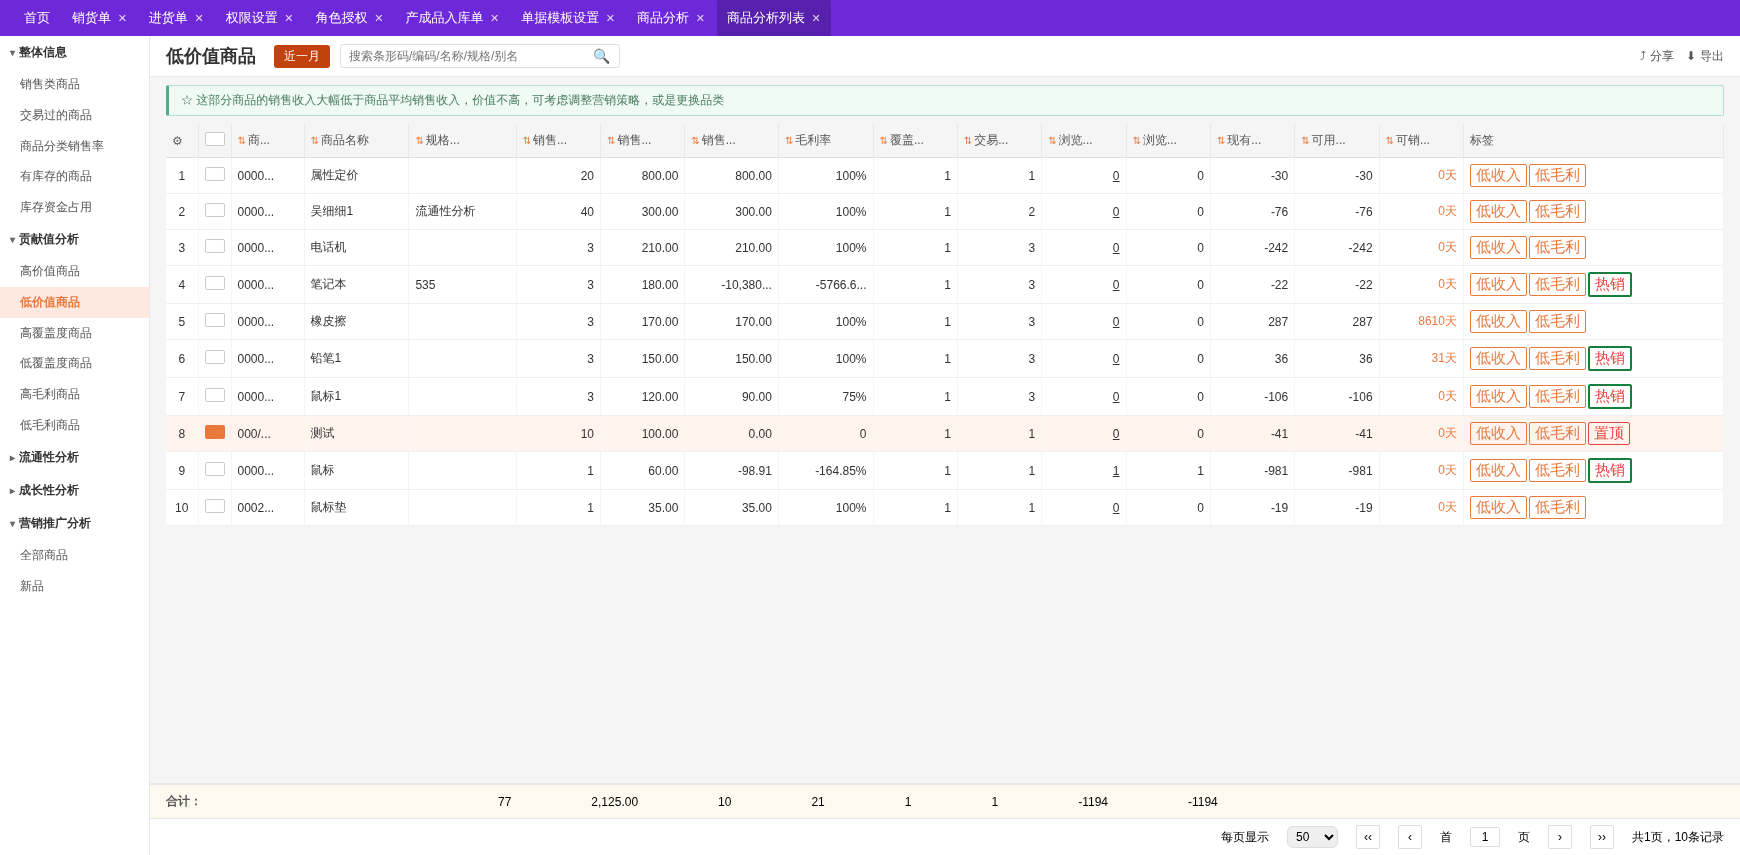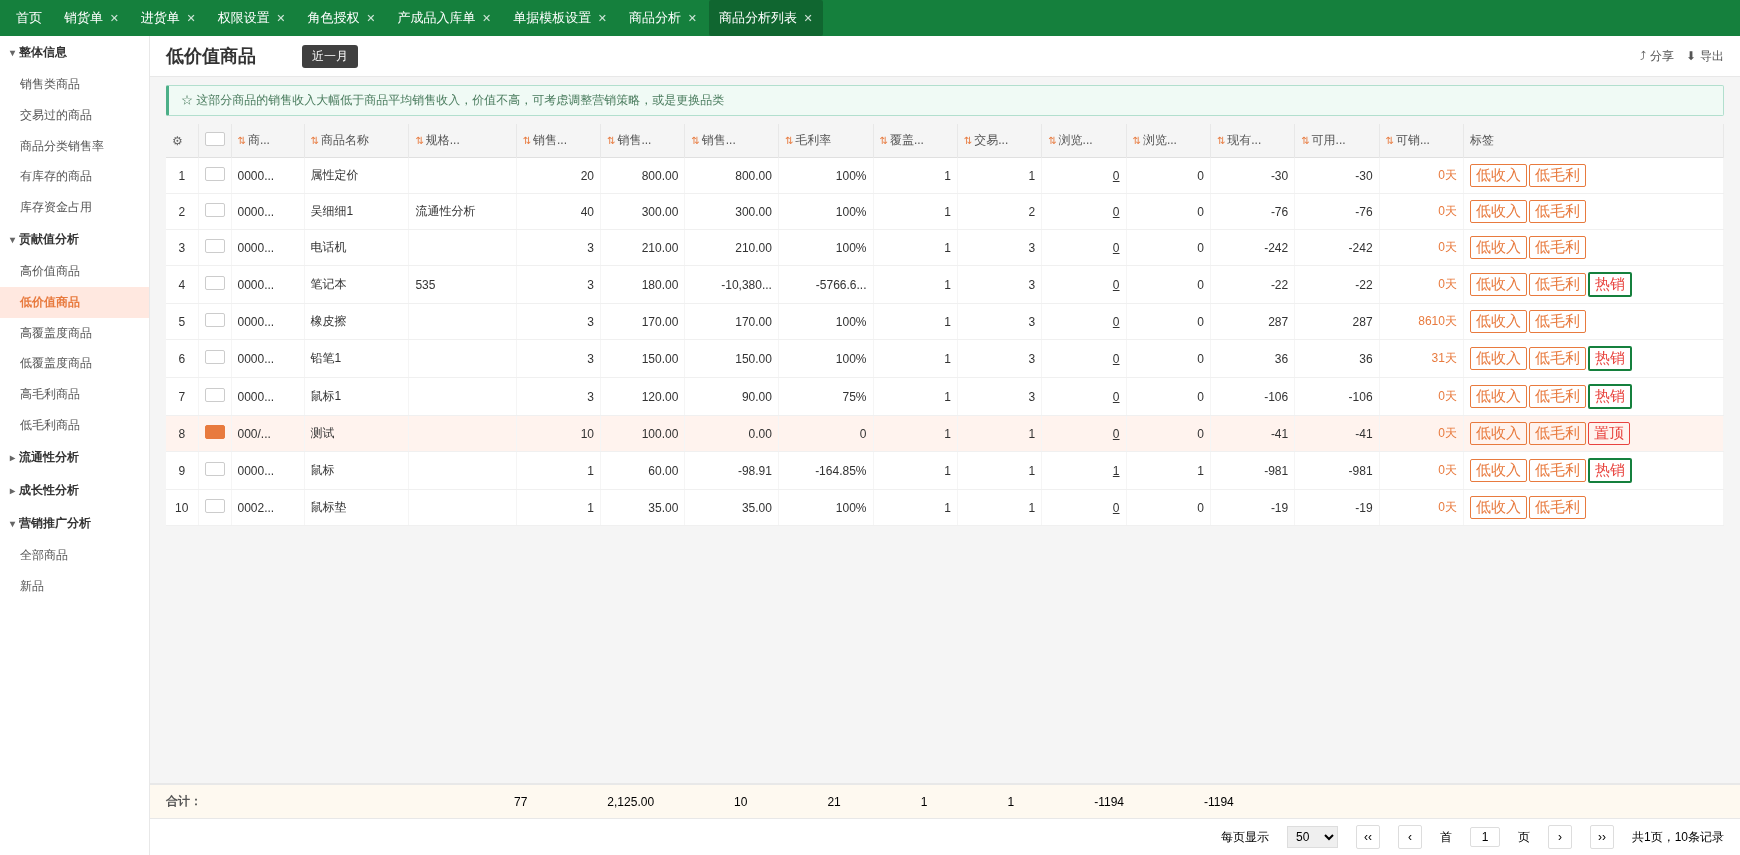--- a/index.html
+++ b/index.html
@@ -1,23 +1,23 @@
 <!DOCTYPE html>
 <html><head>
   <meta charset="utf-8">
   <style>
     * { box-sizing: border-box; margin: 0; padding: 0; font-family: 'Microsoft YaHei', Arial, sans-serif; font-size: 12px; }
     body { background: #f5f5f5; overflow: hidden; }
 
     
     .top-nav {
       display: flex;
-      background: #15803d;
+      background: #6d28d9;
       height: 36px;
-      padding: 0 6px;
+      padding: 0 14px;
       gap: 2px;
       overflow: hidden;
     }
     .nav-item {
       color: #fff;
       padding: 0 10px;
       height: 36px;
       line-height: 36px;
       cursor: pointer;
       white-space: nowrap;
@@ -69,28 +69,27 @@
       border-bottom: 1px solid #e8e8e8;
       gap: 10px;
     }
     .page-title {
       font-size: 18px;
       font-weight: bold;
       color: #333;
       margin-right: 8px;
     }
     .filter-btn {
-      background: #404040;
+      background: #c2410c;
       color: #fff;
       border: none;
       border-radius: 3px;
       padding: 3px 10px;
       cursor: pointer;
       font-size: 12px;
-      margin-left: 28px;
     }
     .search-box {
       display: flex;
       align-items: center;
       border: 1px solid #ddd;
       border-radius: 3px;
       padding: 3px 8px;
       gap: 5px;
       flex: 1;
       max-width: 280px;
@@ -188,38 +187,38 @@
     td.num { text-align: right; }
     td.center { text-align: center; }
 
     
     .table-footer {
       background: #fef9f0;
       border-top: 2px solid #e8e8e8;
       padding: 8px 16px;
       display: flex;
       align-items: center;
-      gap: 24px;
+      gap: 8px;
     }
     .footer-label { color: #555; font-weight: bold; margin-right: 8px; }
 
     
     .pagination-bar {
       display: flex;
       align-items: center;
       justify-content: flex-end;
       padding: 6px 16px;
       background: #fff;
       border-top: 1px solid #e8e8e8;
       gap: 18px;
       font-size: 12px;
     }
     .page-size-select {
       border: 1px solid #ddd;
-      border-radius: 0;
+      border-radius: 6px;
       padding: 2px 4px;
     }
     .page-btn {
       width: 24px;
       height: 24px;
       border: 1px solid #ddd;
       border-radius: 2px;
       background: #fff;
       cursor: pointer;
       display: flex;
@@ -316,20 +315,24 @@
     </div>
     <div class="sidebar-item">全部商品</div>
     <div class="sidebar-item">新品</div>
   </div>
 
   <div class="content-area">
 
     <div class="content-header">
       <span class="page-title">低价值商品</span>
       <button class="filter-btn">近一月</button>
+      <div class="search-box">
+        <input type="text" placeholder="搜索条形码/编码/名称/规格/别名" style="">
+        <span class="search-icon">🔍</span>
+      </div>
       <div class="header-actions">
         <div class="action-btn">
           <span>⤴</span>
           <span>分享</span>
         </div>
         <div class="action-btn">
           <span>⬇</span>
           <span>导出</span>
         </div>
       </div>

